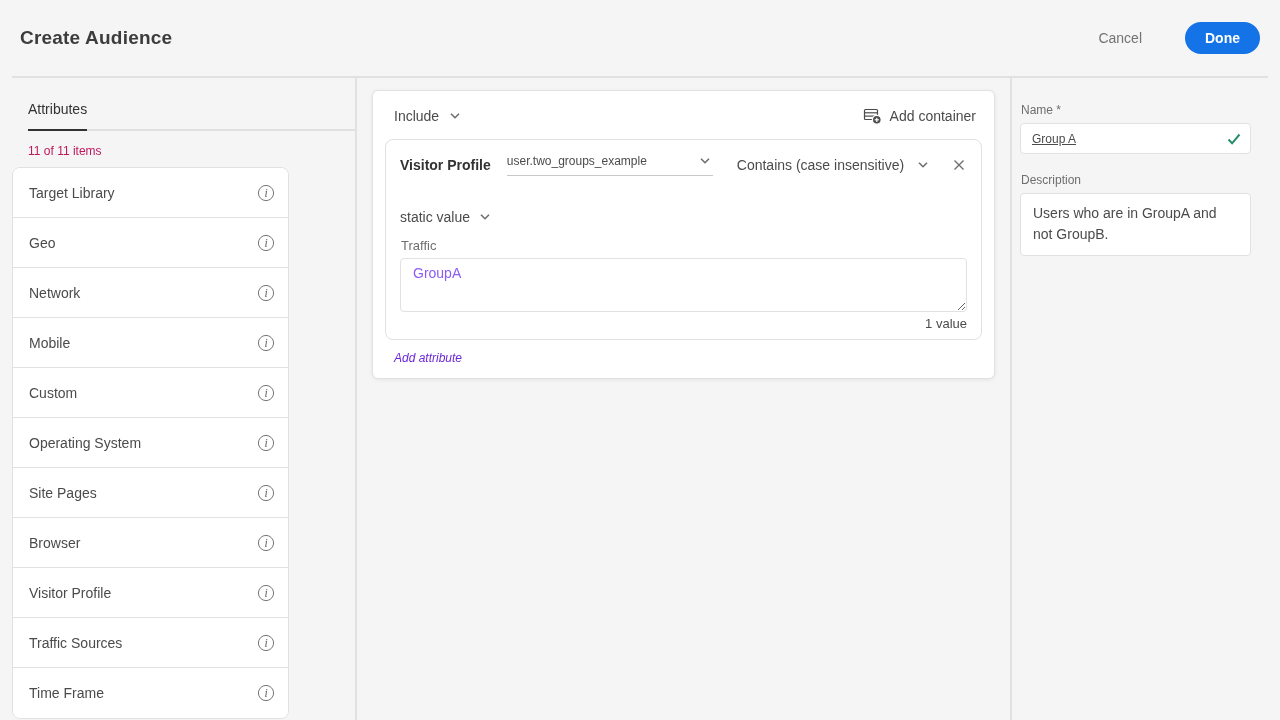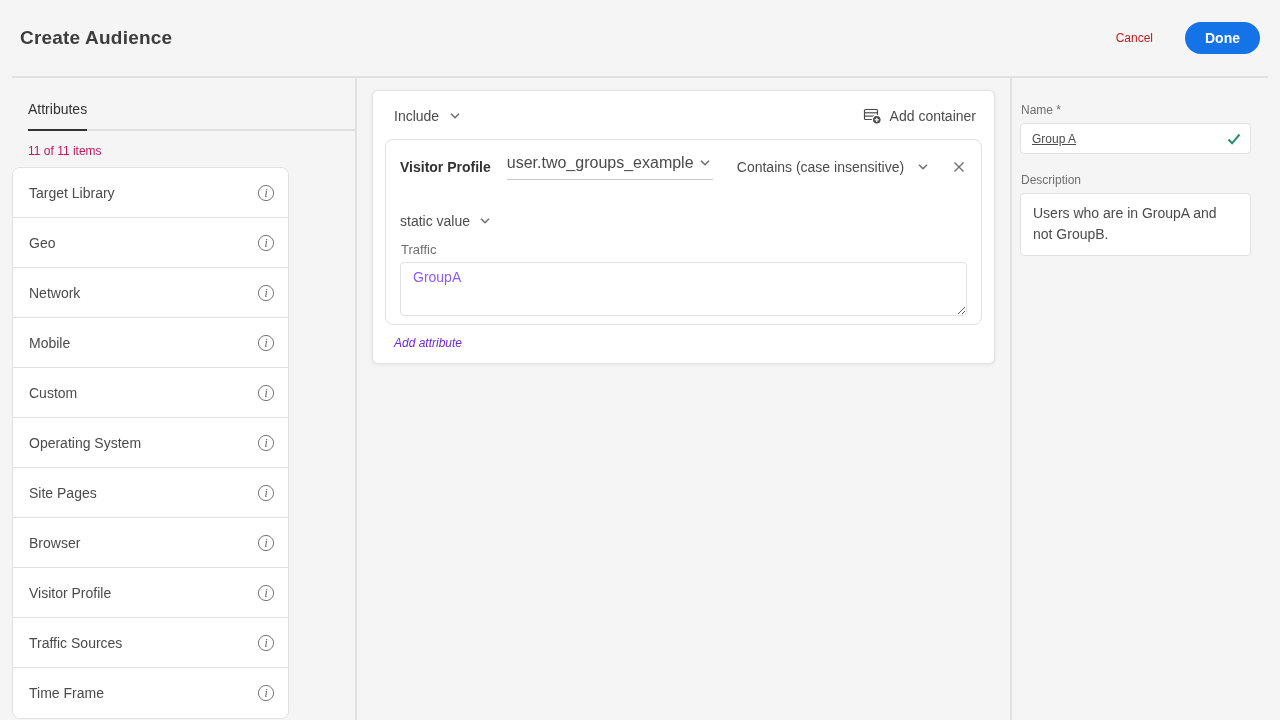--- a/index.html
+++ b/index.html
@@ -14,21 +14,21 @@
   
   .header {
     height: 76px;
     display: flex;
     align-items: center;
     justify-content: space-between;
     padding: 0 20px;
   }
   .page-title { font-size: 19px; font-weight: 700; color: #3c3c3c; letter-spacing: 0.2px; }
   .header-actions { display: flex; align-items: center; }
-  .btn-cancel { font-size: 12px; color: #b91c1c; margin-right: 32px; }
+  .btn-cancel { font-size: 14px; color: #737373; margin-right: 43px; }
   .btn-done {
     background: #1473e6; color: #fff;
     font-size: 14px; font-weight: 700;
     height: 32px; padding: 0 20px; border-radius: 16px;
   }
   .header-divider { height: 2px; background: #e1e1e1; margin: 0 12px; }
 
   
   .main { display: flex; height: 642px; }
 
@@ -73,21 +73,21 @@
     border: 1px solid #e1e1e1; border-radius: 8px;
     padding: 14px 14px 8px;
     background: #fff;
   }
   .card-row1 { display: flex; align-items: center; }
   .attr-type { font-size: 14px; font-weight: 700; color: #323232; margin-right: 16px; }
   .attr-select {
     display: flex; align-items: center; justify-content: space-between;
     width: 206px; padding: 0 3px 7px 0;
     border-bottom: 1px solid #c8c8c8;
-    font-size: 16px; color: #4b4b4b; margin-right: 24px;
+    font-size: 12px; color: #4b4b4b; margin-right: 24px;
   }
   .operator-select { display: flex; align-items: center; gap: 14px; font-size: 14px; color: #4b4b4b; }
   .remove-btn { margin-left: auto; margin-right: 2px; color: #6e6e6e; display: inline-flex; }
   .value-source { display: flex; align-items: center; gap: 10px; font-size: 14px; color: #4b4b4b; margin-top: 33px; }
   .values-label { margin-top: 13px; font-size: 13px; color: #6e6e6e; padding-left: 1px; }
   .values-textarea {
     display: block; width: 100%; height: 54px; margin-top: 5px;
     border: 1px solid #e1e1e1; border-radius: 4px;
     padding: 6px 12px; font-size: 14px; color: #8b5cf6;
     font-family: inherit; background: #fff; resize: both;
@@ -292,20 +292,21 @@
             <span>static value</span>
             <span style="display:inline-flex">
                 <svg width="10" height="6" viewBox="0 0 10 6">
                   <path d="M1 0.7l4 4 4-4" fill="none" stroke="#6e6e6e" stroke-width="1.6"></path>
                 </svg>
               </span>
           </button>
 
           <div class="values-label">Traffic</div>
           <textarea class="values-textarea" style="">GroupA</textarea>
+          <div class="value-count">1 value</div>
         </div>
 
         <button class="add-attribute">Add attribute</button>
       </div>
     </div>
 
     <div class="details">
       <div class="field-label">Name *</div>
       <div class="name-wrap">
         <input class="name-input" value="Group A" style="">

